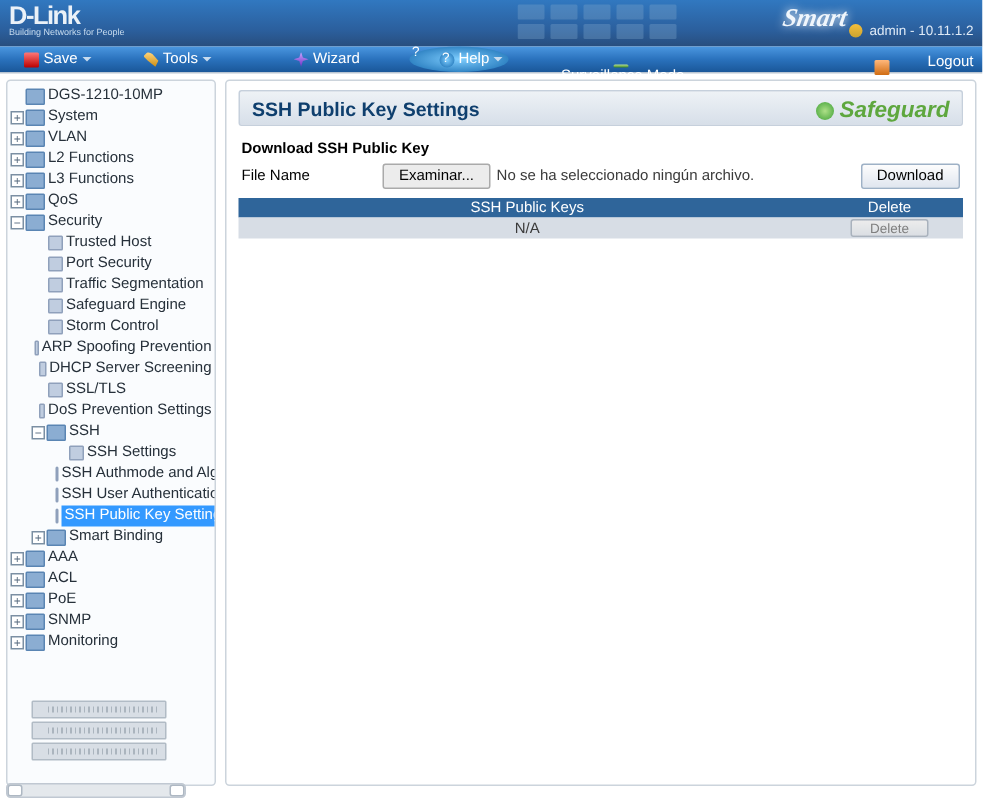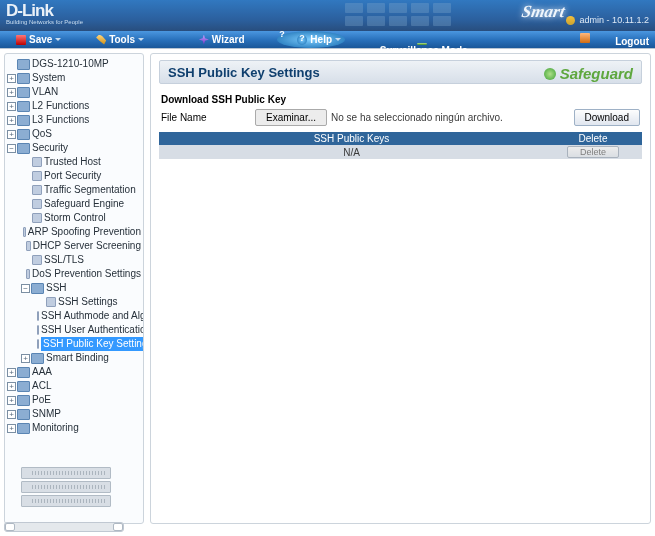--- a/index.html
+++ b/index.html
@@ -6,24 +6,24 @@
 body { width:655px; height:536px; background:#fff; font-size:11px; overflow:hidden; }
 
 .top-bar { background:linear-gradient(#3178c0,#2b5f9d 65%,#284e7e); height:31px; position:relative; color:#fff; padding:2px 8px 2px 6px;}
 .logo-wrap { display:inline-block; line-height:1;}
 .logo-main { font-family:'Arial Black',Arial; font-size:17px; font-weight:900; letter-spacing:-1px; color:#eaf1f8;text-align:right;}
 .logo-sub { font-size:6px; color:#c8dcef; display:block; margin-top:0px;}
 .smart-logo { position:absolute; right:90px; top:2px; font-family:cursive; font-style:italic; font-size:17px; font-weight:bold; color:#f0f6fc; text-shadow:0 0 6px #fff; transform:skewX(-10deg);}
 .admin-area { position:absolute; right:6px; top:15px; font-size:9px; color:#dfeaf6; }
 .admin-icon { display:inline-block; vertical-align:middle; margin-right:2px;}
 
-.menu-bar { background:linear-gradient(#4b97e0,#2a72bd 50%,#1a5799); height:17px; color:#fff; font-size:10px; position:relative;font-weight:bold;}
+.menu-bar { background:linear-gradient(#4b97e0,#2a72bd 50%,#1a5799); height:17px; color:#fff; font-size:10px; position:relative;}
 .menu-bar .menu-item { display:inline-flex; align-items:center; margin-right:10px; padding:2px 4px; cursor:pointer; height:17px;}
 .menu-bar .caret { border-top:3px solid #c8dcef; border-left:3px solid transparent; border-right:3px solid transparent; display:inline-block; margin-left:3px;}
-.menu-right { position:absolute; right:4px; top:2px; display:flex; align-items:flex-start; gap:20px;margin-left:18px;}
+.menu-right { position:absolute; right:4px; top:2px; display:flex; align-items:flex-end; gap:20px;margin-left:18px;}
 .menu-sv { margin-left:0;flex-direction:column;}
 .mi-save { margin-left:12px; }
 .mi-tools { margin-left:14px; }
 .mi-wizard { margin-left:34px; }
 .mi-help { margin-left:16px; }
 .mi-surv { margin-left:18px; }
 
 .content { display:flex; height:480px; border-top:1px solid #b9c5d2;}
 .sidebar { width:140px; background:#fafcfe; border:1px solid #ccd4dc; border-radius:3px; margin:4px 0 4px 4px; overflow:hidden; position:relative; font-size:10px;}
 .tree { padding:3px 2px; line-height:14px; }

